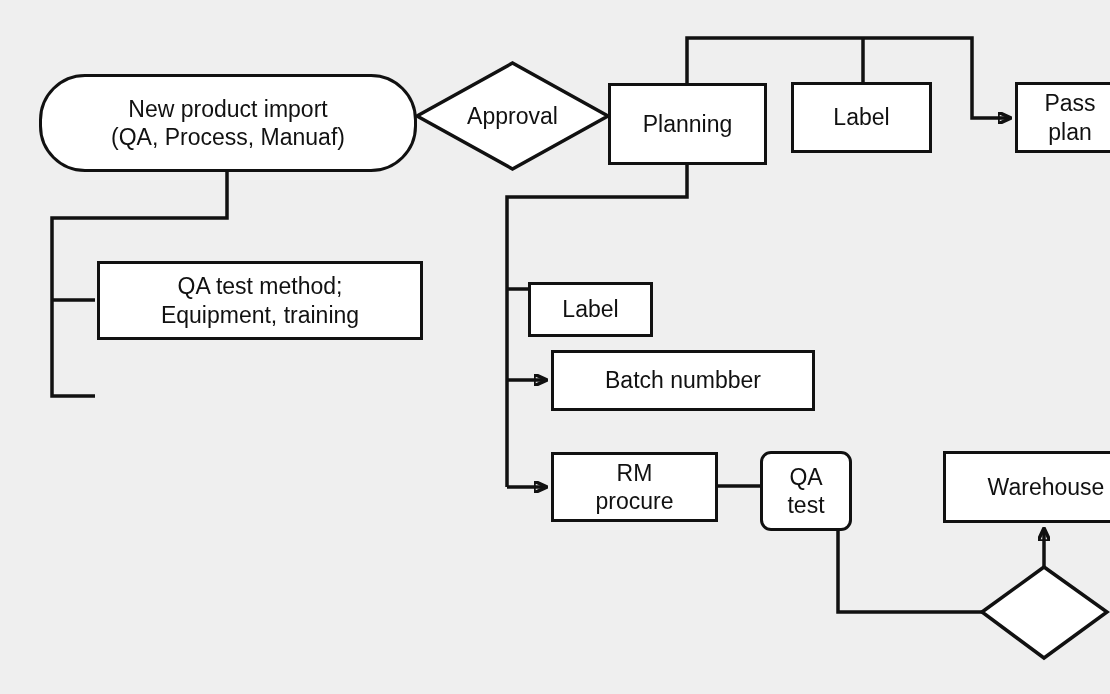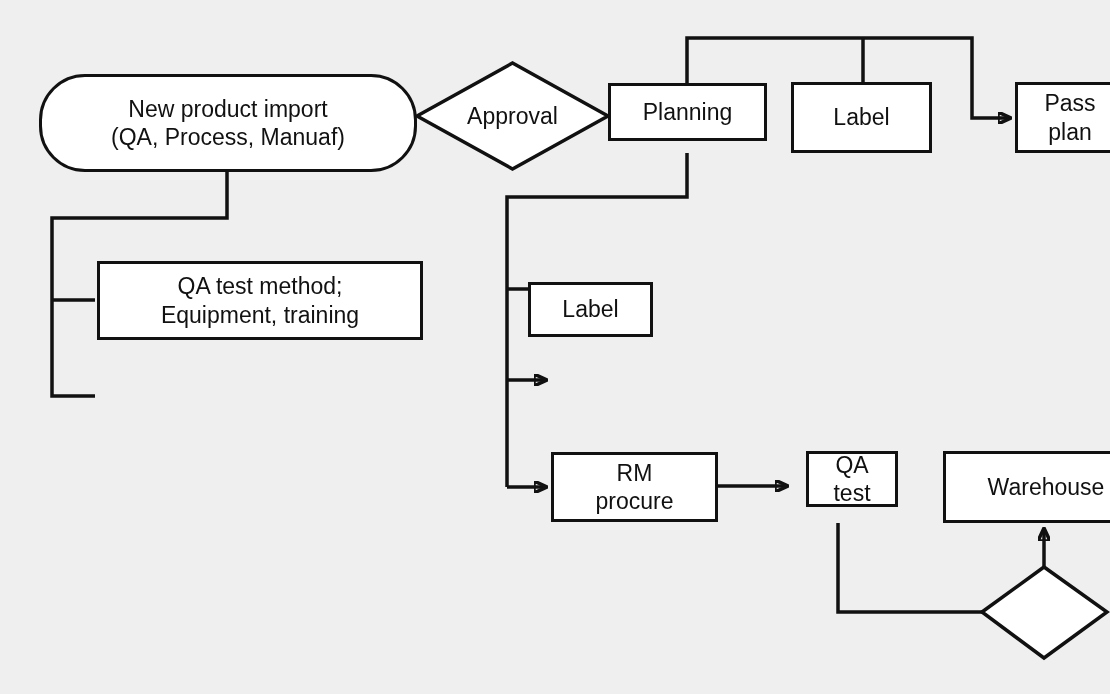--- a/index.html
+++ b/index.html
@@ -91,21 +91,21 @@
 
     <polygon class="diamond" points="417,116 512.5,63 608,116 512.5,169"></polygon>
     <polygon class="diamond" points="982,612 1044,567 1107,612 1044,658"></polygon>
   </svg>
 
   <div class="node rounded" style="left:39px; top:74px; width:378px; height:98px;">
     <span class="lbl">New product import
 (QA, Process, Manuaf)</span>
   </div>
 
-  <div class="node" style="left:608px; top:83px; width:159px; height:58px;">
+  <div class="node" style="left:608px; top:83px; width:159px; height:82px;">
     <span class="lbl">Planning</span>
   </div>
 
   <div class="node" style="left:791px; top:82px; width:141px; height:71px;">
     <span class="lbl">Label</span>
   </div>
 
   <div class="node" style="left:1015px; top:82px; width:110px; height:71px;">
     <span class="lbl">Pass
 plan</span>
@@ -114,27 +114,30 @@
   <div class="node" style="left:97px; top:261px; width:326px; height:79px;">
     <span class="lbl">QA test method;
 Equipment, training</span>
   </div>
 
 
   <div class="node" style="left:528px; top:261px; width:125px; height:55px;margin-top:21px;">
     <span class="lbl">Label</span>
   </div>
 
+  <div class="node" style="left:551px; top:350px; width:264px; height:61px;">
+    <span class="lbl">Batch numbber</span>
+  </div>
 
   <div class="node" style="left:551px; top:452px; width:167px; height:70px;">
     <span class="lbl">RM
 procure</span>
   </div>
 
-  <div class="node" style="left:806px; top:451px; width:92px; height:56px;">
+  <div class="node" style="left:760px; top:451px; width:92px; height:80px;border-radius:11px;">
     <span class="lbl">QA
 test</span>
   </div>
 
   <div class="node" style="left:943px; top:451px; width:206px; height:72px;">
     <span class="lbl">Warehouse</span>
   </div>
 
   <div class="dlabel" style="left:417px; top:63px; width:191px; height:106px;">
     <span class="lbl">Approval</span>

